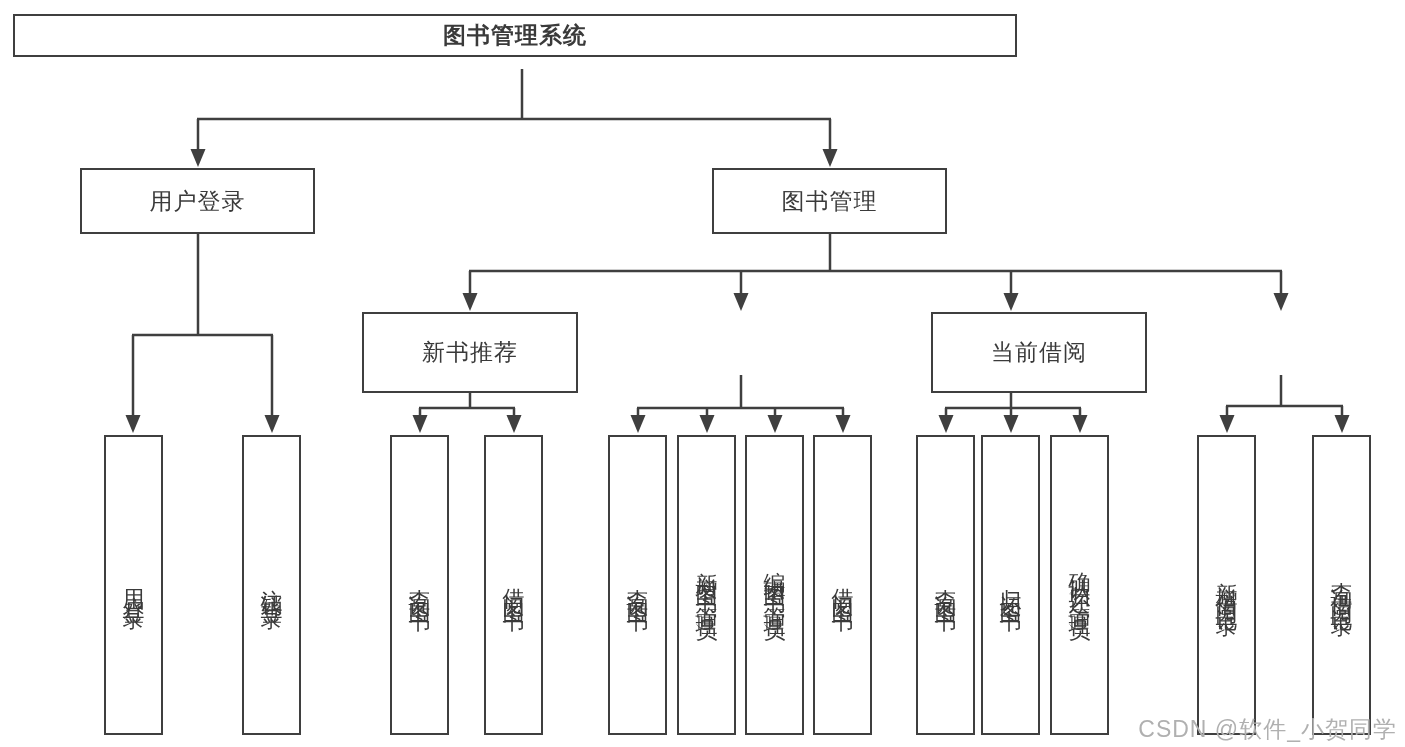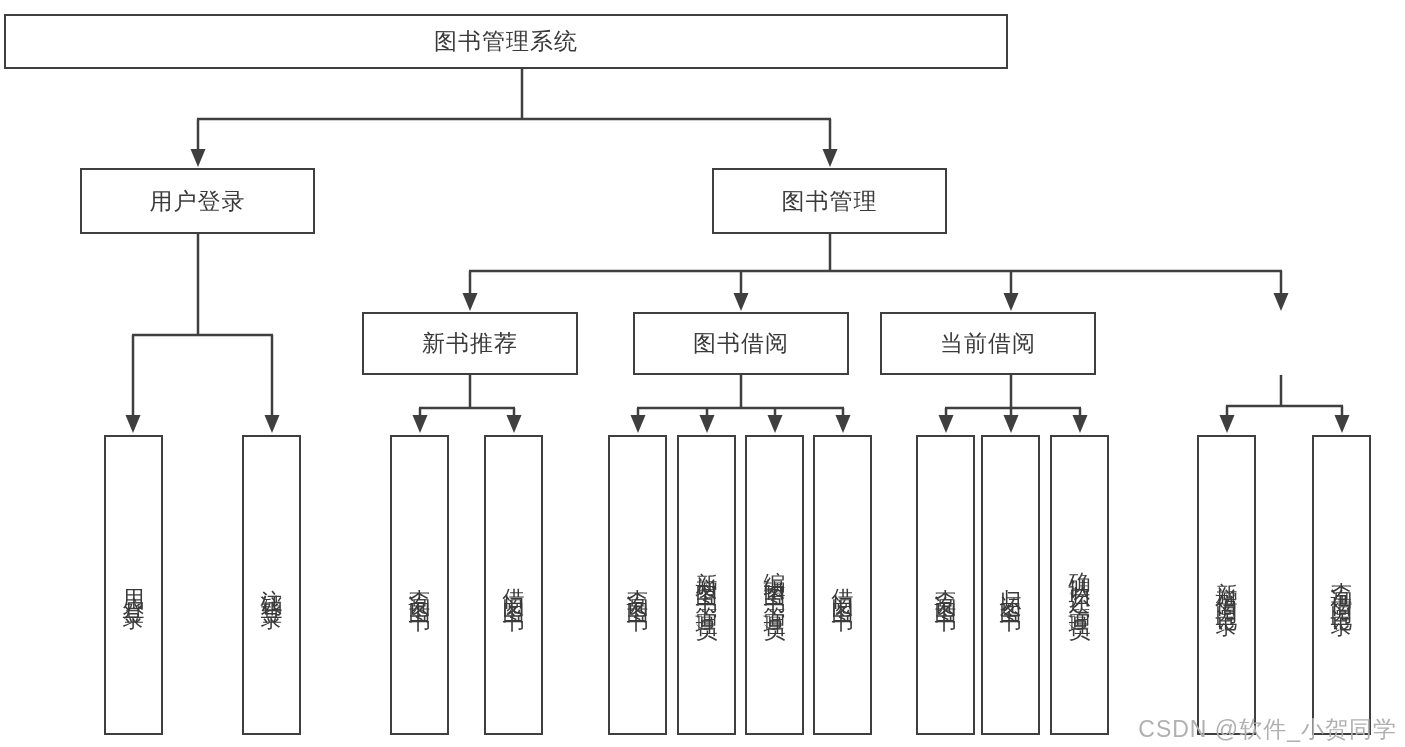--- a/index.html
+++ b/index.html
@@ -31,27 +31,27 @@
     border: 2.5px solid var(--line, #3f3f3f);
     color: var(--text, #3a3a3a);
     display: flex;
     align-items: center;
     justify-content: center;
   }
   .hbox {
     font-size: 23px;
     letter-spacing: 1px;
   }
-  .root  { left: 4px;  top: 14px;  width: 1004px; height: 55px; }
+  .root  { left: 13px;  top: 14px;  width: 1004px; height: 43px; font-weight: bold; }
   .l2-0  { left: 80px;  top: 168px; width: 235px;  height: 66px; }
   .l2-1  { left: 712px; top: 168px; width: 235px;  height: 66px; text-align: right; }
-  .l3    { top: 312px; width: 216px; height: 63px; }
+  .l3    { top: 312px; width: 216px; height: 81px; }
   .l3-0  { left: 362px; }
   .l3-1  { left: 633px; }
-  .l3-2  { left: 880px; }
+  .l3-2  { left: 931px; }
   .l3-3  { left: 1172px; }
   .vbox {
     top: 435px; width: 59px; height: 300px;
     writing-mode: vertical-rl;
     text-orientation: mixed;
     font-size: 22px;
     letter-spacing: 7px;
     line-height: 1;
     text-align: center;
   }
@@ -150,21 +150,20 @@
       <polygon points="1334.5,415 1349.5,415 1342,433"></polygon>
     </g>
   </svg>
 
   <div class="node hbox root">图书管理系统</div>
 
   <div class="node hbox l2-0">用户登录</div>
   <div class="node hbox l2-1">图书管理</div>
 
   <div class="node hbox l3 l3-0">新书推荐</div>
-  <div class="node hbox l3 l3-1">图书借阅</div>
   <div class="node hbox l3 l3-2">当前借阅</div>
 
   <div class="node vbox lf-0">用户登录</div>
   <div class="node vbox lf-1">注销登录</div>
 
   <div class="node vbox lf-2">查询图书</div>
   <div class="node vbox lf-3">借阅图书</div>
 
   <div class="node vbox lf-4">查询图书</div>
   <div class="node vbox lf-5">新增图书（管理员）</div>

